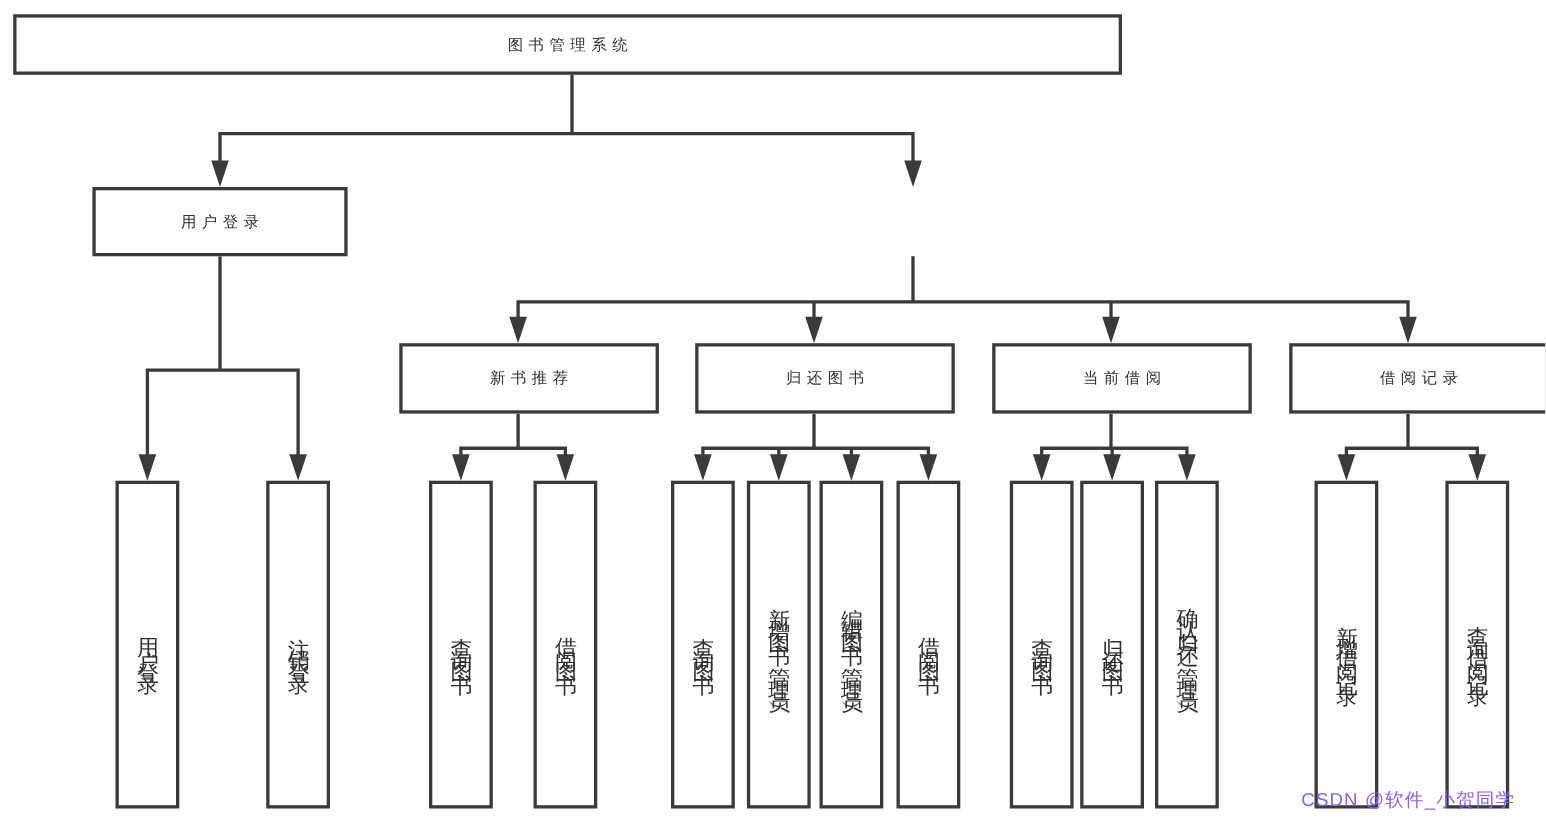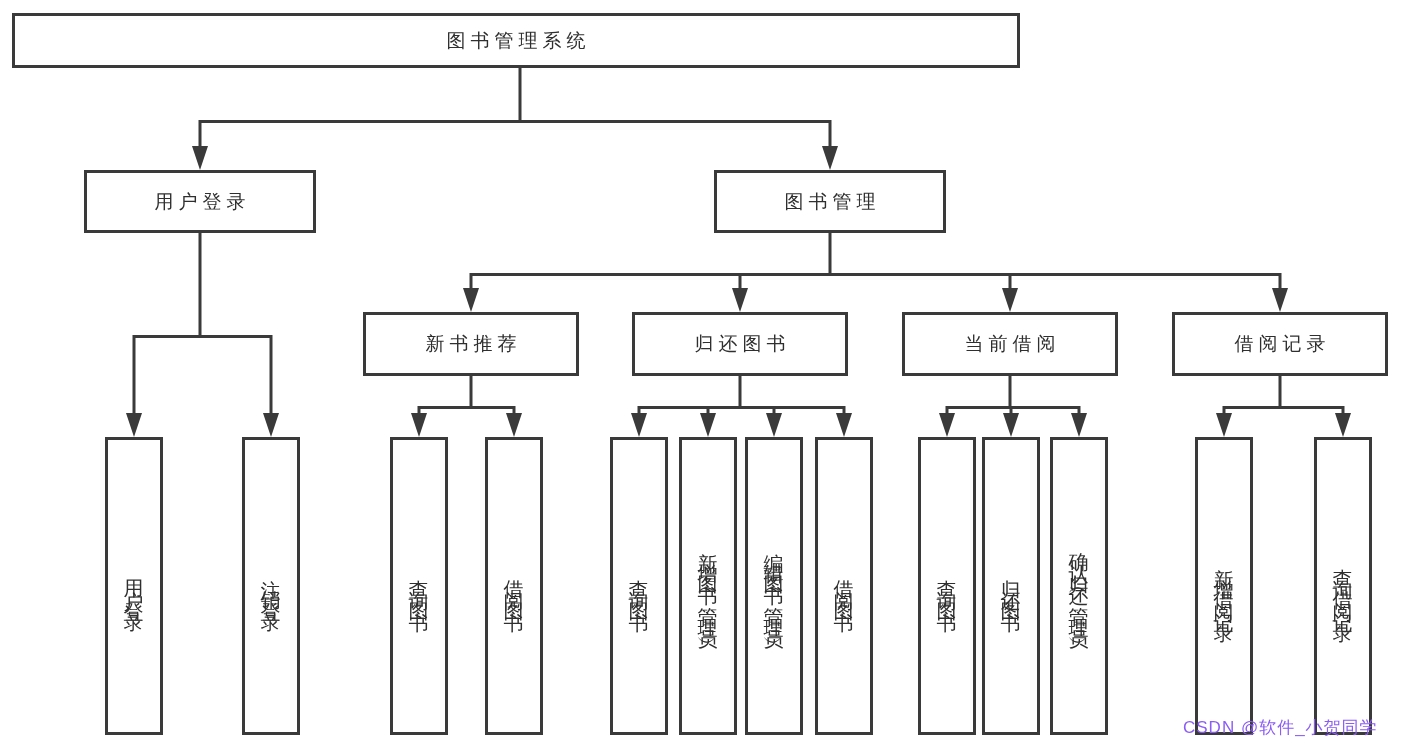--- a/index.html
+++ b/index.html
@@ -25,38 +25,38 @@
     position: absolute;
     box-sizing: border-box;
     border: 3px solid #3a3a3a;
     background: #ffffff;
     display: flex;
     align-items: center;
     justify-content: center;
     color: #2f2f2f;
   }
   .node.h {
-    font-size: 19px;
+    font-size: 14px;
     letter-spacing: 5px;
     text-indent: 5px; 
     white-space: nowrap;
   }
   .node.v {
     font-size: 20px;
   }
   .node.v .vtext {
     writing-mode: vertical-rl;
     text-orientation: mixed;
     letter-spacing: 11px;
     line-height: 1;
   }
   .root-box   { left: 12px;   top: 13px;  width: 1008px; height: 55px; }
   .l2-a       { left: 84px;   top: 170px; width: 232px;  height: 63px; }
   .l2-b       { left: 714px;  top: 170px; width: 232px;  height: 63px; }
-  .l3         { top: 312px; width: 216px; height: 64px; font-family: Liberation Mono, monospace; }
+  .l3         { top: 312px; width: 236px; height: 64px; font-family: Liberation Mono, monospace; }
   .l3-0       { left: 363px; }
   .l3-1       { left: 632px; }
   .l3-2       { left: 902px; }
   .l3-3       { left: 1172px; }
   .leaf       { top: 437px; width: 58px; height: 298px; }
   .leaf-0  { left: 105px;  }
   .leaf-1  { left: 242px;  }
   .leaf-2  { left: 390px;  }
   .leaf-3  { left: 485px;  }
   .leaf-4  { left: 610px;  }
@@ -126,23 +126,20 @@
     </g>
   </svg>
 
   <div class="node h root-box">
     <span>图书管理系统</span>
   </div>
 
   <div class="node h l2-a">
     <span>用户登录</span>
   </div>
-  <div class="node h l2-b">
-    <span>图书管理</span>
-  </div>
 
   <div class="node h l3 l3-0">
     <span>新书推荐</span>
   </div>
   <div class="node h l3 l3-1">
     <span>归还图书</span>
   </div>
   <div class="node h l3 l3-2">
     <span>当前借阅</span>
   </div>

